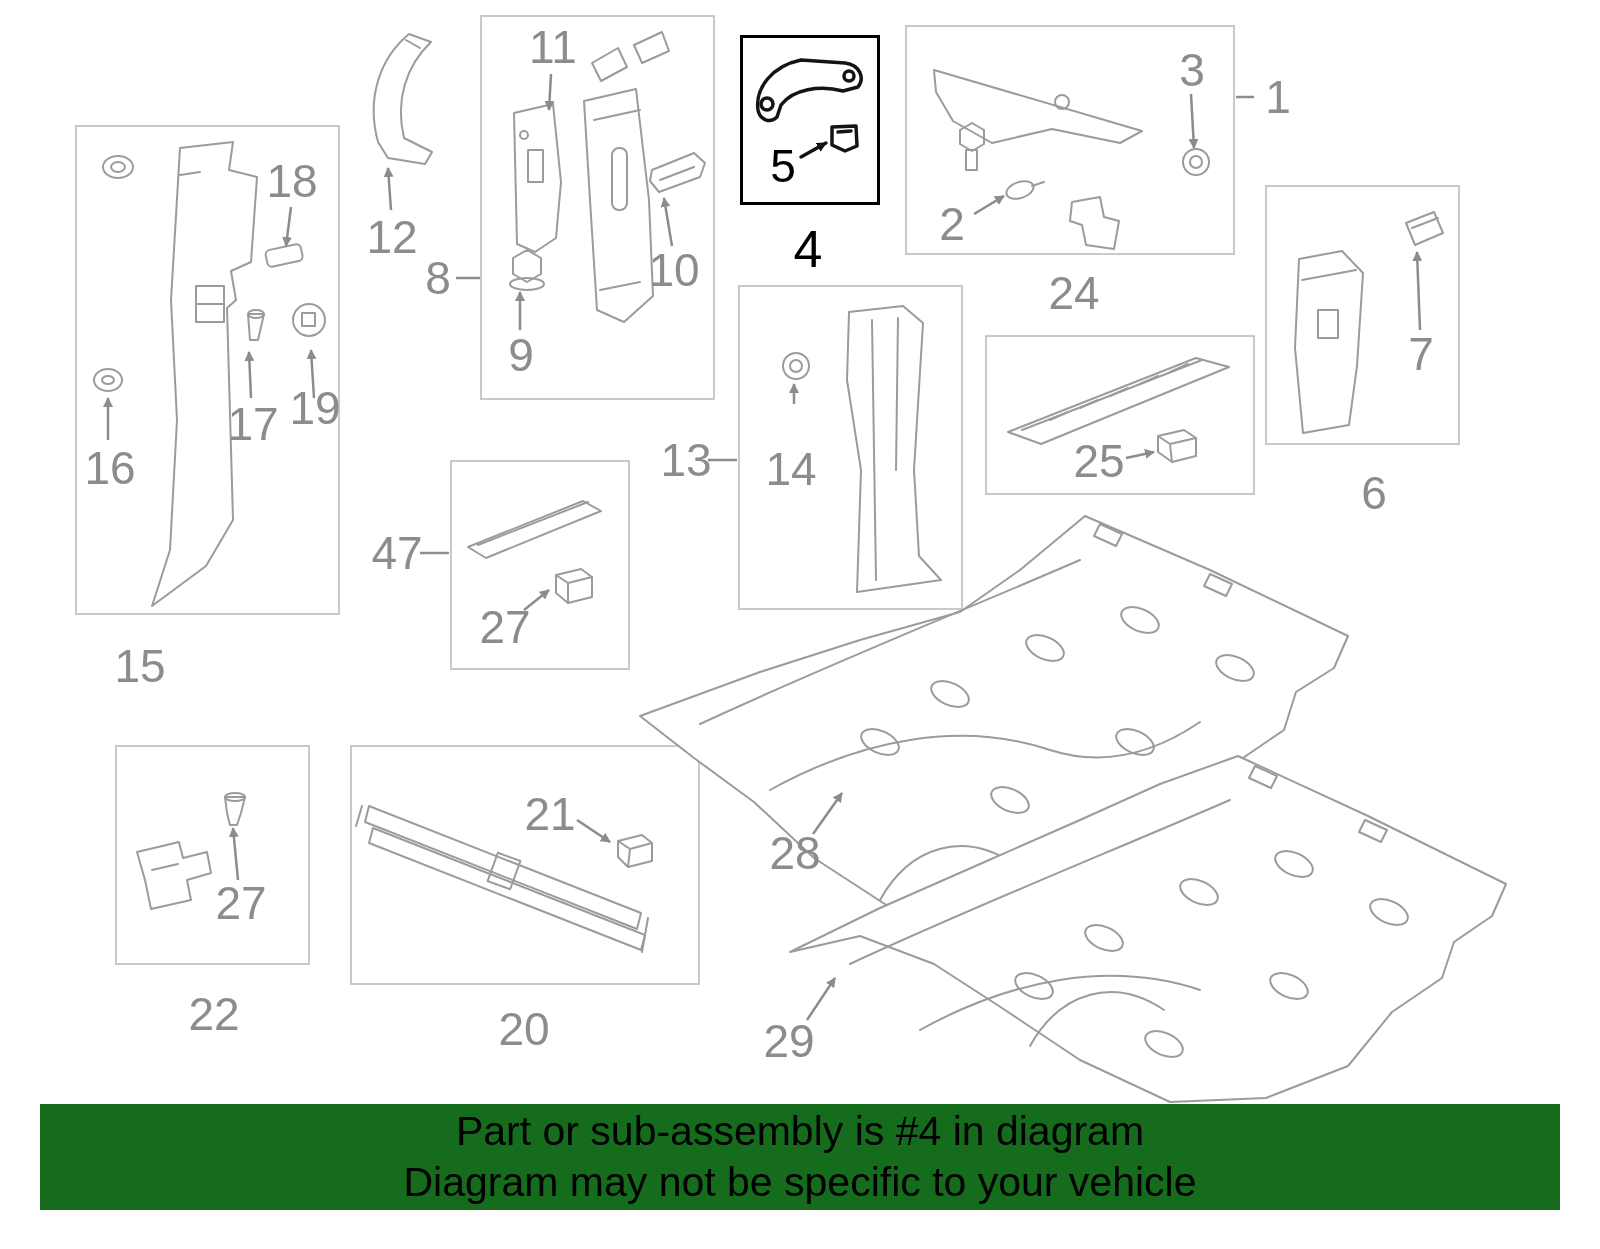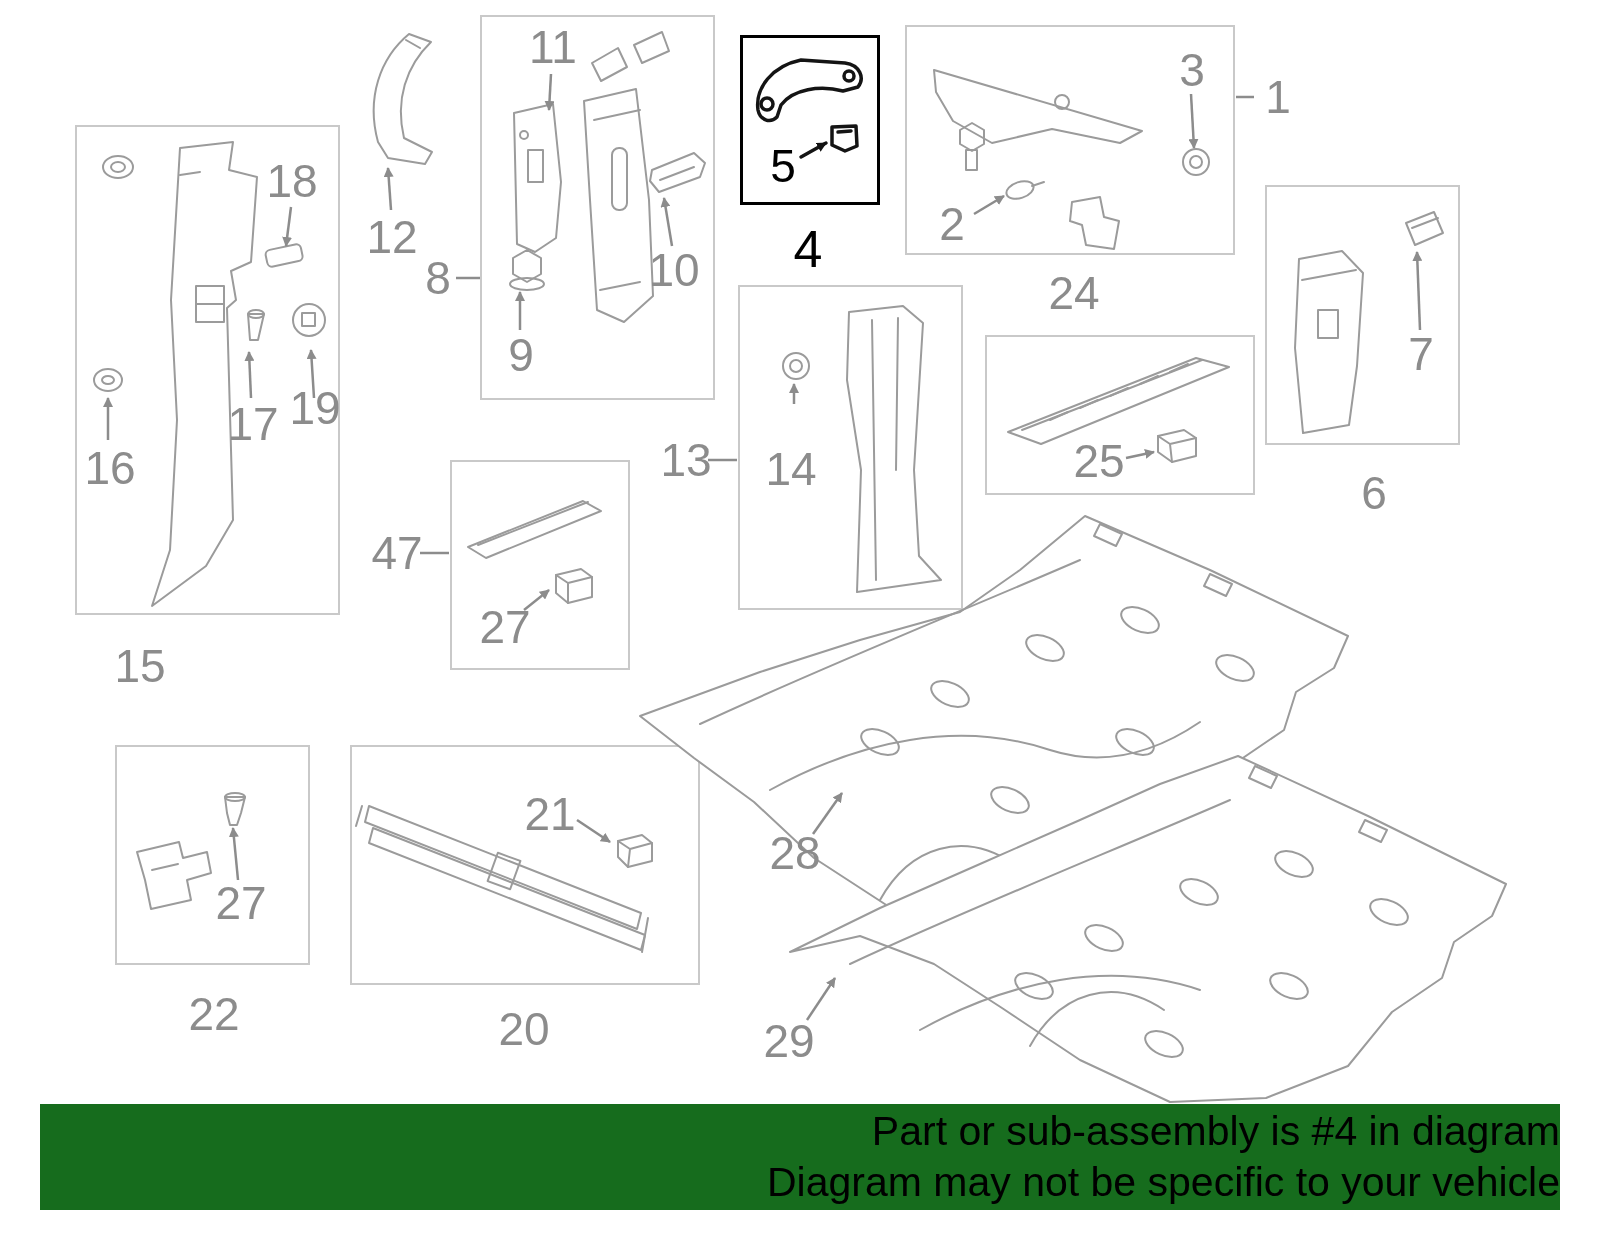--- a/index.html
+++ b/index.html
@@ -15,21 +15,21 @@
   .callout{
     position:absolute;transform:translate(-50%,-50%);
     font-size:46px;color:#8c8c8c;white-space:nowrap;line-height:1;
     user-select:none;
   }
   .callout.dark{color:#000000;}
   .callout.big{font-size:52px;}
   .banner{
     position:absolute;left:40px;top:1104px;width:1520px;height:106px;
     background:#166c1d;color:#000000;
-    display:flex;flex-direction:column;align-items:flex-end;justify-content:center;
+    display:flex;flex-direction:column;align-items:center;justify-content:center;
     font-size:41px;line-height:1.24;text-align:center;
   }
 </style>
 </head>
 <body>
 
 <div class="stage">
 
   <div class="pbox" style="left:75px;top:125px;width:265px;height:490px"></div>
   <div class="pbox" style="left:480px;top:15px;width:235px;height:385px"></div>

